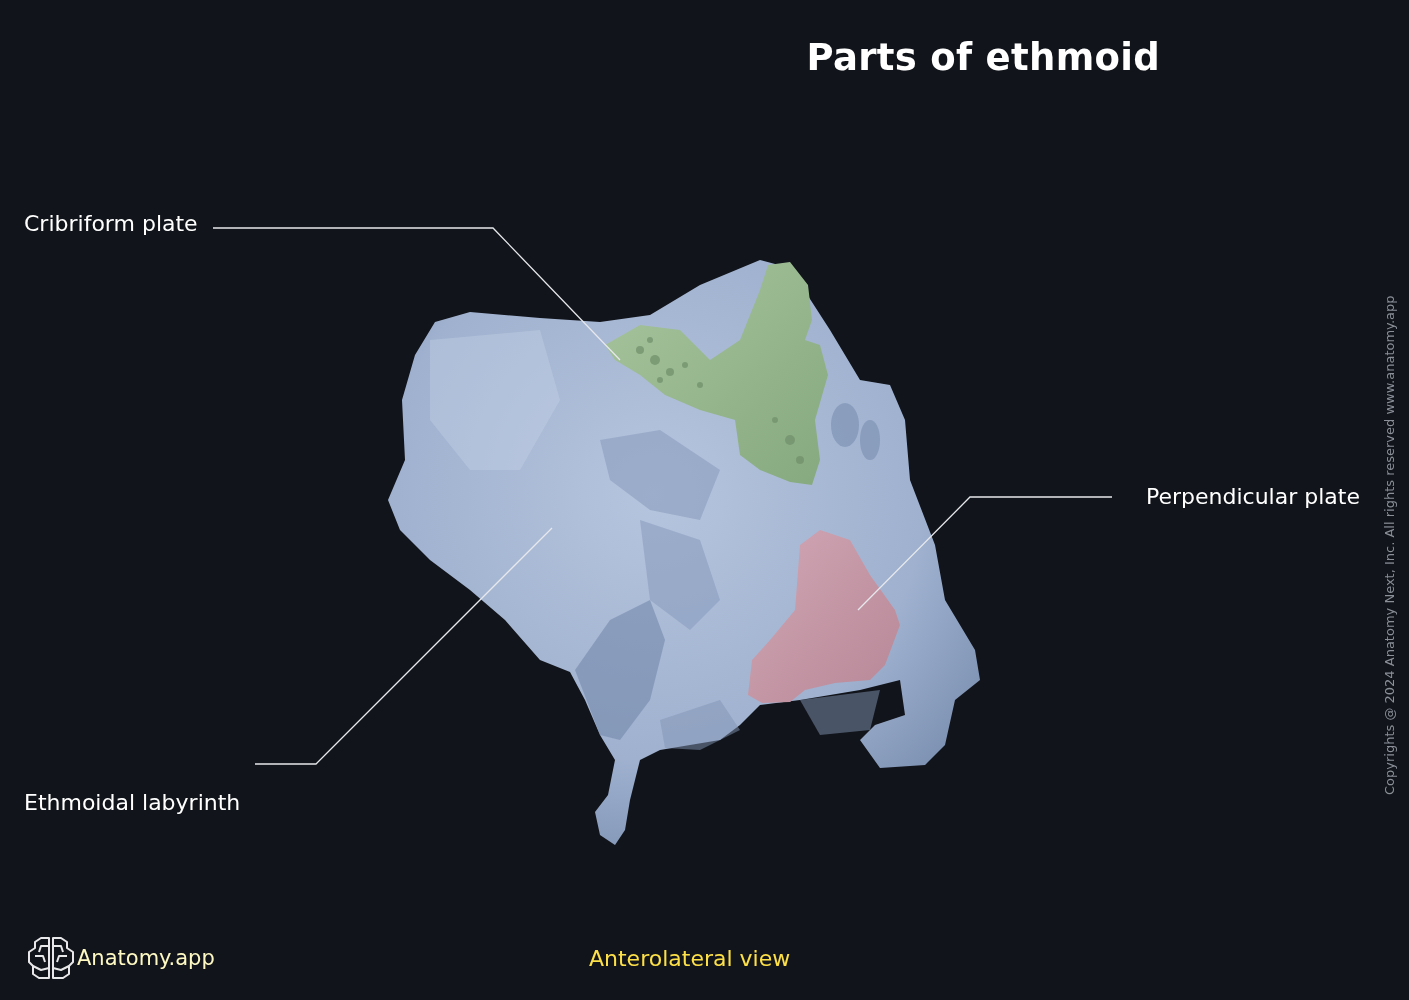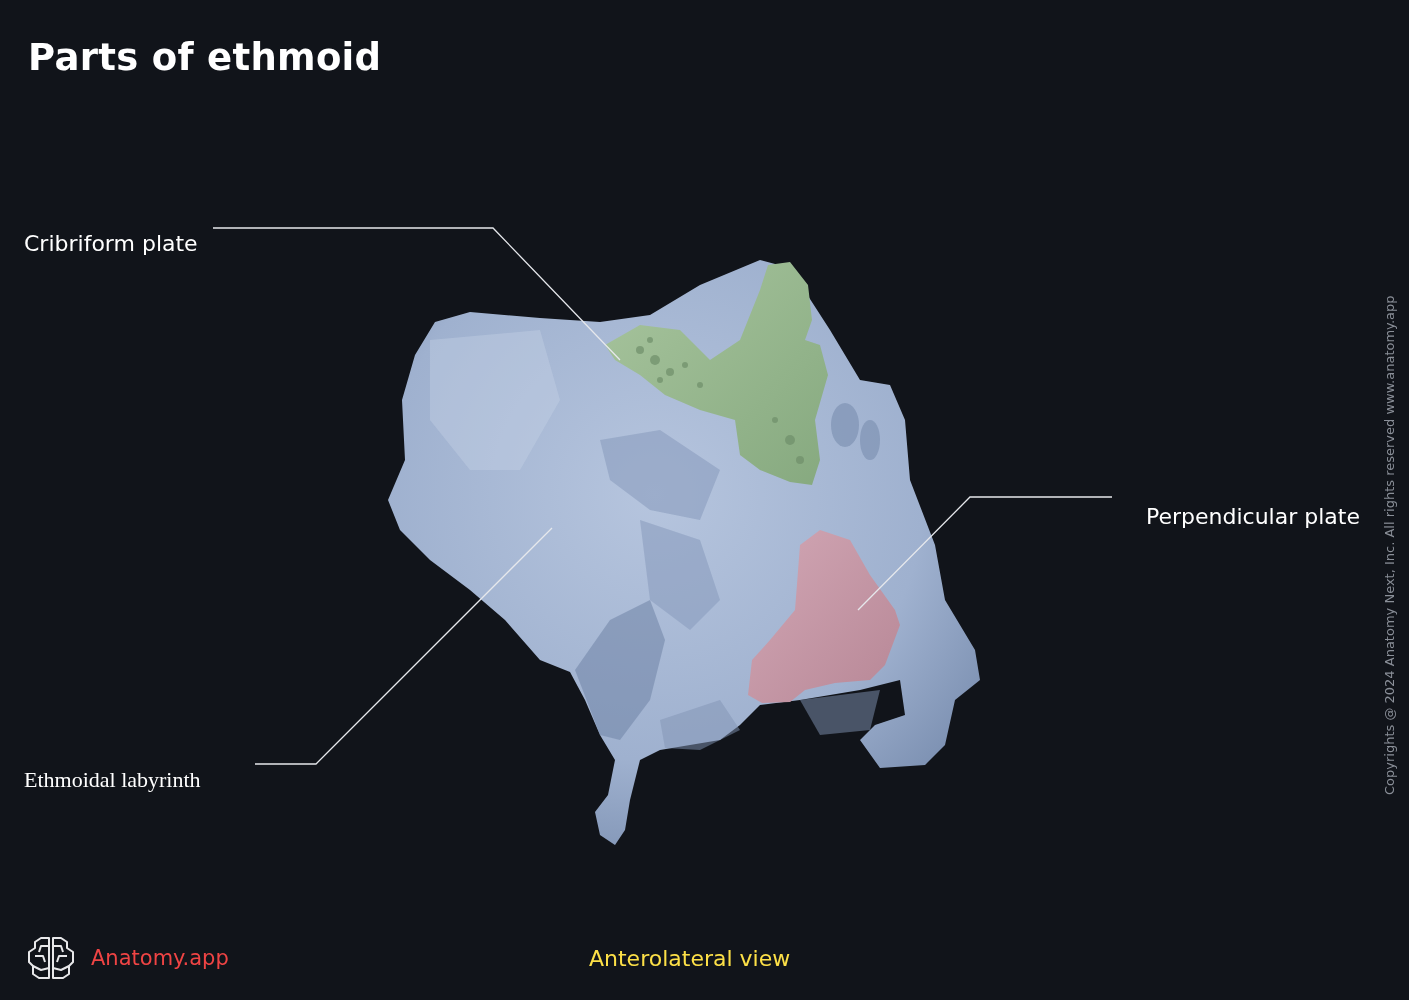--- a/index.html
+++ b/index.html
@@ -5,40 +5,39 @@
     html, body { margin: 0; padding: 0; }
     body {
       width: 1409px; height: 1000px;
       background: #11141a;
       position: relative; overflow: hidden;
       font-family: "DejaVu Sans", "Liberation Sans", sans-serif;
       color: #ffffff;
     }
     .title {
       position: absolute; left: 0; width: 1160px; top: 36px;
-      text-align: left; font-size: 37px; font-weight: bold;
+      text-align: right; font-size: 37px; font-weight: bold;
       letter-spacing: 0.3px;
-      padding-left: 28px;
     }
     .label {
-      position: absolute; font-size: 22px; color: #ffffff; white-space: nowrap; margin-top: 20px;
+      position: absolute; font-size: 22px; color: #ffffff; white-space: nowrap;
     }
     #lbl-cribriform { left: 24px; top: 211px; }
     #lbl-perpendicular { left: 1146px; top: 484px; }
-    #lbl-labyrinth { left: 24px; top: 747px; font-family: Liberation Serif, serif; }
+    #lbl-labyrinth { left: 24px; top: 790px; }
     .diagram { position: absolute; left: 0; top: 0; width: 1409px; height: 1000px; }
     .copyright {
       position: absolute; left: 1382px; top: 795px;
       transform-origin: 0 0; transform: rotate(-90deg);
       font-size: 13px; color: #8a8f98; white-space: nowrap; width: 545px;
     }
     .brand {
       position: absolute; left: 25px; top: 934px; display: flex; align-items: center;
     }
-    .brand-text { font-size: 21px; color: #ef4444; margin-left: 14px; }
+    .brand-text { font-size: 21px; color: #fef9c3; }
     .view {
       position: absolute; left: 589px; top: 946px; font-size: 22px; color: #fde047;
     }
   </style>
 </head>
 <body>
 
 <div class="title">Parts of ethmoid</div>
 
 <svg class="diagram" viewBox="0 0 1409 1000" xmlns="http://www.w3.org/2000/svg">

